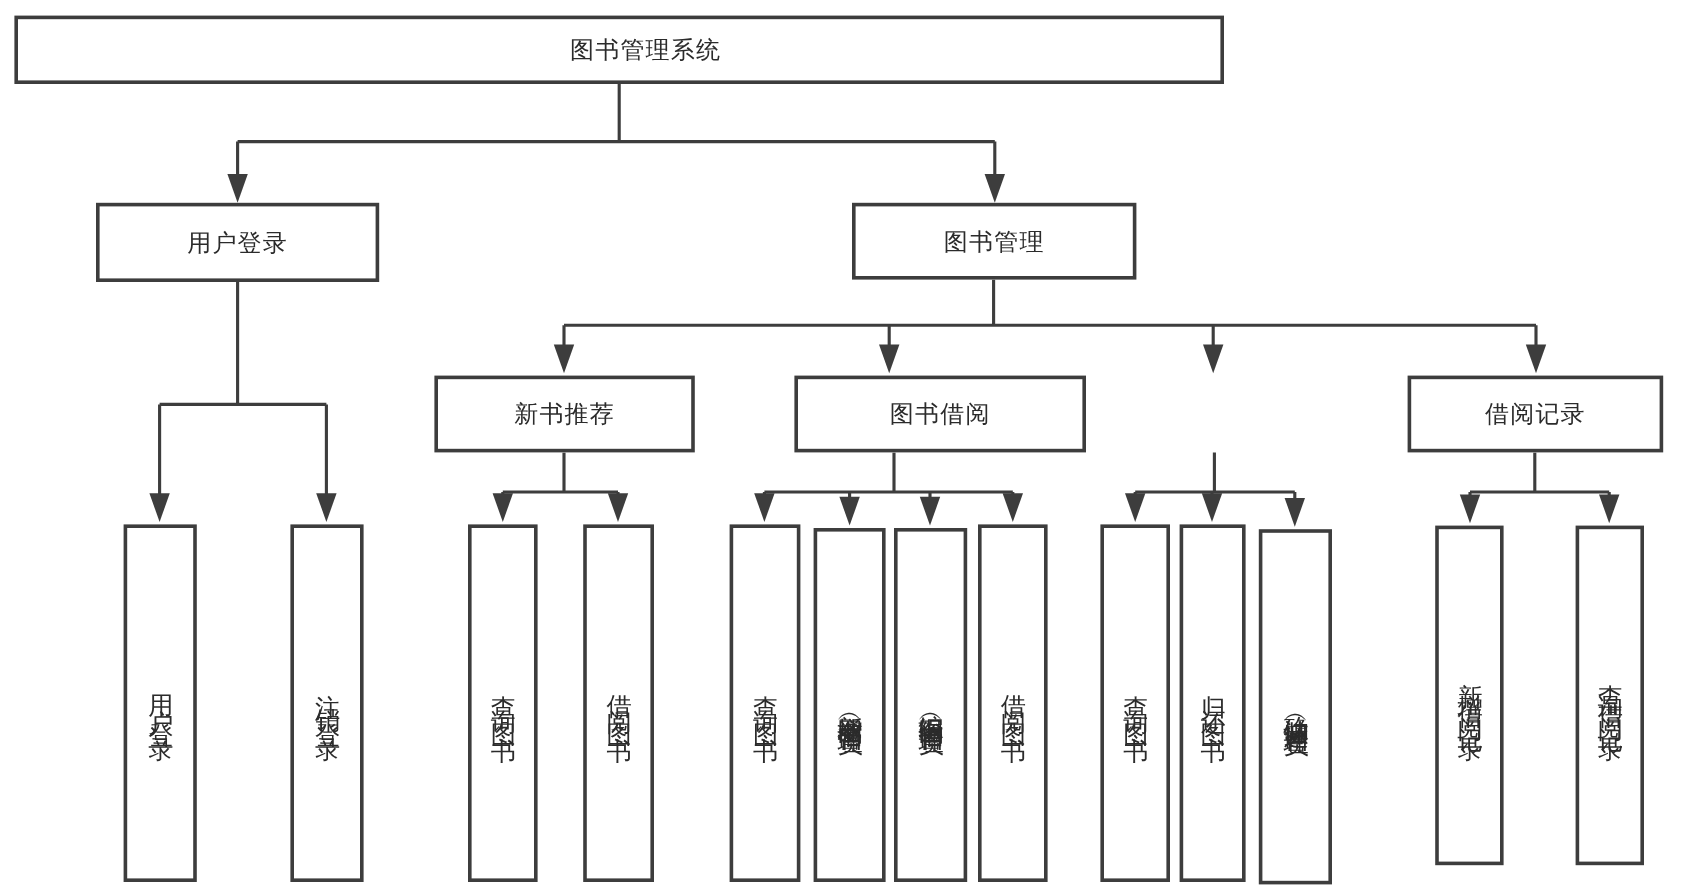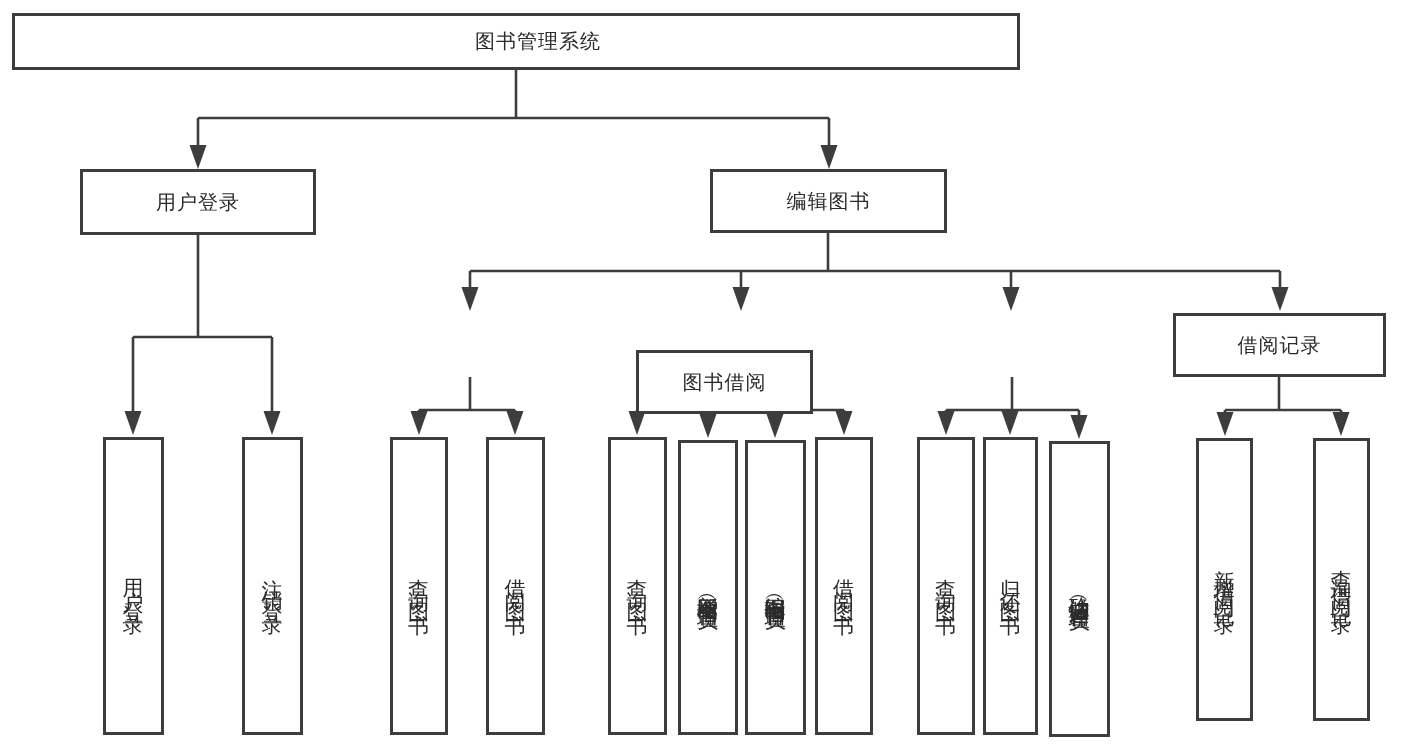--- a/index.html
+++ b/index.html
@@ -47,21 +47,21 @@
   .ls6 { letter-spacing: 9px; }
   .ls9 { letter-spacing: 2px; }
 
   
   #b-root        { left: 12px;   top: 13px;  width: 1008px; height: 57px; padding-left: 44px; }
   
   #b-user-login  { left: 80px;   top: 169px; width: 236px;  height: 66px; }
   #b-book-mgmt   { left: 710px;  top: 169px; width: 237px;  height: 64px; }
   
   #b-new-books   { left: 362px;  top: 313px; width: 217px;  height: 64px; }
-  #b-borrowing   { left: 636px;  top: 313px; width: 177px;  height: 64px; margin-top: 37px; }
+  #b-borrowing   { left: 662px;  top: 313px; width: 243px;  height: 64px; }
   #b-current     { left: 905px;  top: 313px; width: 214px;  height: 64px; }
   #b-records     { left: 1173px; top: 313px; width: 213px;  height: 64px; }
   
   #l-user-login  { left: 103px;  top: 437px; width: 61px; height: 298px; }
   #l-logout      { left: 242px;  top: 437px; width: 61px; height: 298px; }
   #l-nb-query    { left: 390px;  top: 437px; width: 58px; height: 298px; }
   #l-nb-borrow   { left: 486px;  top: 437px; width: 59px; height: 298px; }
   #l-bb-query    { left: 608px;  top: 437px; width: 59px; height: 298px; }
   #l-bb-add      { left: 678px;  top: 440px; width: 60px; height: 295px; }
   #l-bb-edit     { left: 745px;  top: 440px; width: 61px; height: 295px; }
@@ -111,23 +111,26 @@
     </svg>
 
   <div class="box h-box" id="b-root">
     <span>图书管理系统</span>
   </div>
 
   <div class="box h-box" id="b-user-login">
     <span>用户登录</span>
   </div>
   <div class="box h-box" id="b-book-mgmt">
-    <span>编辑图书</span>
+    <span>图书管理</span>
   </div>
 
+  <div class="box h-box" id="b-new-books">
+    <span>新书推荐</span>
+  </div>
   <div class="box h-box" id="b-borrowing">
     <span>图书借阅</span>
   </div>
   <div class="box h-box" id="b-records">
     <span>借阅记录</span>
   </div>
 
   <div class="box v-box ls4" id="l-user-login">
     <span>用户登录</span>
   </div>

